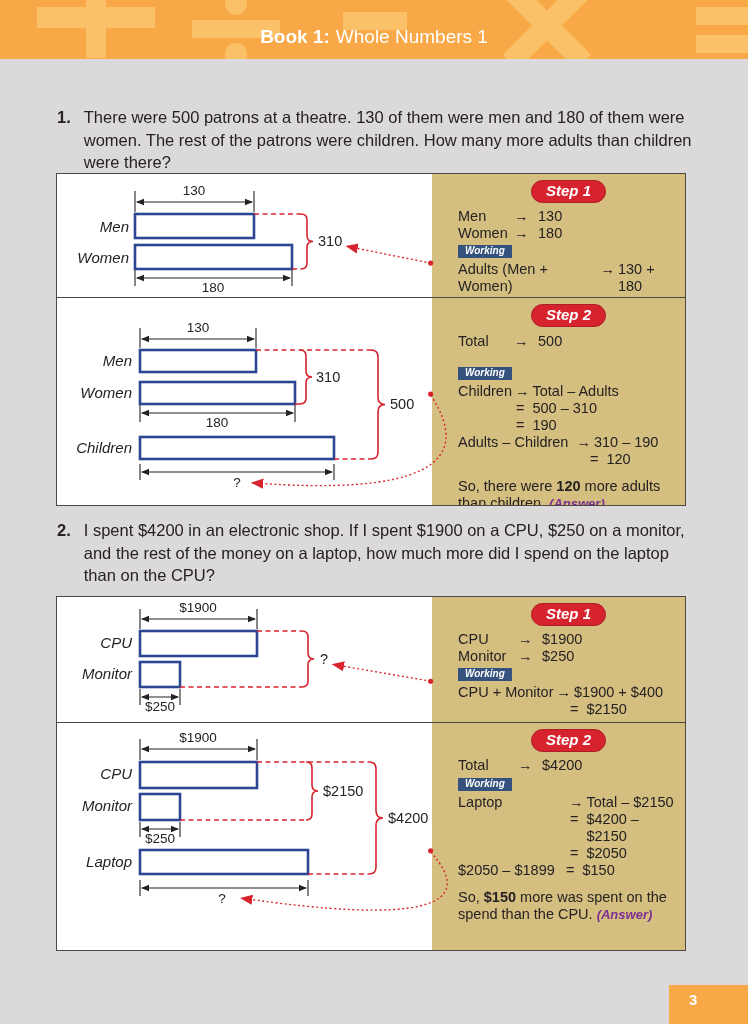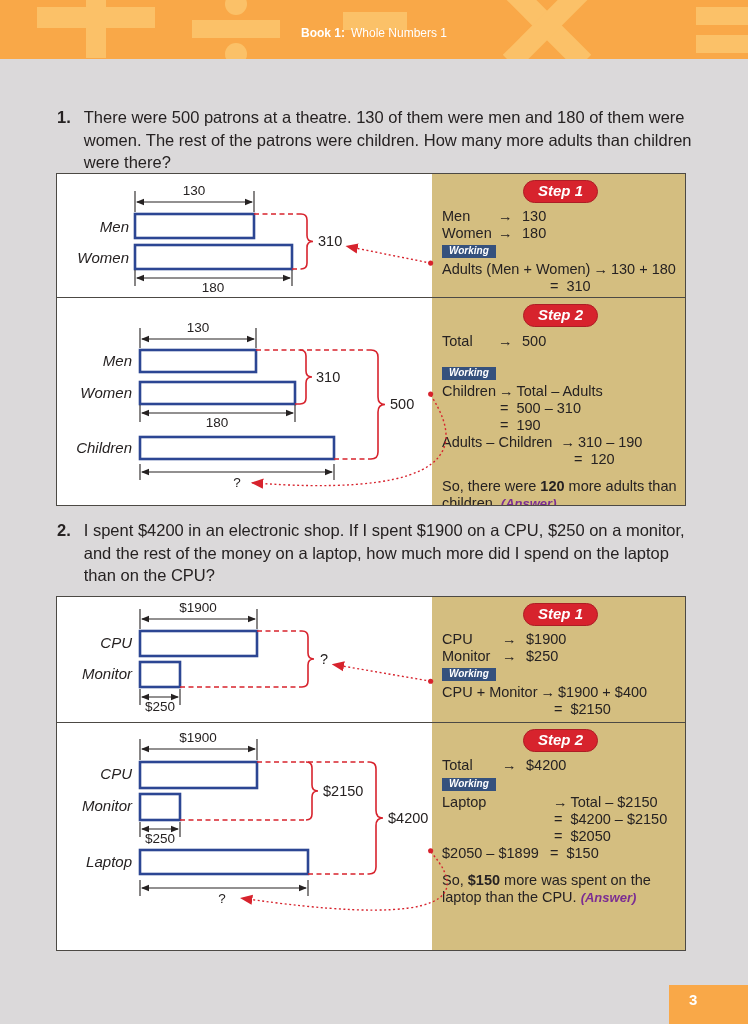--- a/index.html
+++ b/index.html
@@ -18,39 +18,39 @@
   .p-v{left:86px;top:-34px;width:20px;height:92px}
   .p-h{left:37px;top:7px;width:118px;height:21px}
   .d-b{left:192px;top:20px;width:88px;height:18px}
   .d-d1{left:225px;top:-7px;width:22px;height:22px;border-radius:50%}
   .d-d2{left:225px;top:43px;width:22px;height:22px;border-radius:50%}
   .m-b{left:343px;top:12px;width:64px;height:18px}
   .x1{left:495px;top:15px;width:104px;height:21px;transform:rotate(45deg)}
   .x2{left:495px;top:15px;width:104px;height:21px;transform:rotate(-45deg)}
   .e1{left:696px;top:7px;width:64px;height:18px}
   .e2{left:696px;top:35px;width:64px;height:18px}
-  .hdr-title{position:absolute;left:0;right:0;top:26px;text-align:center;color:#fff;font-size:12px}
+  .hdr-title{position:absolute;left:0;right:0;top:26px;text-align:center;color:#fff;font-size:19px}
   .hdr-title b{margin-right:6px}
 
   
   .prompt{position:absolute;display:flex;gap:13px;font-size:16.5px;line-height:22.5px}
   .prompt .num{font-weight:bold}
   .prompt p{width:618px}
   .prompt1{left:57px;top:106px}
   .prompt2{left:57px;top:519px}
 
   
   .sbox{position:absolute;left:56px;width:630px;border:1.5px solid var(--line-dark)}
   .box1{top:173px}
   .box2{top:596px}
   .row{position:relative;display:flex;overflow:hidden}
   .row.first{border-bottom:1.5px solid var(--line-dark)}
   .diag{width:375px;background:#fff}
   .diag svg{display:block}
-  .panel{flex:1;background:var(--panel-tan);padding:4px 6px 0 10px;font-size:14.5px}
+  .panel{flex:1;background:var(--panel-tan);padding:4px 6px 0 26px;font-size:14.5px}
   .overlay{position:absolute;left:0;top:0;width:100%;height:100%;pointer-events:none}
 
   
   .step-badge{width:max-content;margin:2px auto 5px;background:var(--accent-red);border:1px solid #AD1D25;
     color:#fff;font-weight:bold;font-style:italic;font-size:15px;padding:1px 14px 3px;border-radius:13px}
   .grow{display:flex;line-height:16.5px}
   .glabel1{width:56px}.glabel2{width:60px}
   .garrow{width:24px}
   .wbadge{display:inline-block;background:var(--working-navy);color:#fff;font-weight:bold;font-style:italic;
     font-size:10px;padding:0 7px 2px;margin:4px 0 3px}
@@ -398,21 +398,21 @@
           </div>
         <div class="crow ind112">
             <span class="eq">=</span>
             <span>$2050</span>
           </div>
         <div class="crow">
             <span class="lhs108">$2050 – $1899</span>
             <span class="eq" style="margin-right:8px">=</span>
             <span>$150</span>
           </div>
-        <div class="concl"><span>So, </span><strong>$150</strong><span> more was spent on the laptop than the CPU. </span><span class="answer">(Answer)</span></div>
+        <div class="concl"><span>So, </span><strong>$150</strong><span> more was spent on the spend than the CPU. </span><span class="answer">(Answer)</span></div>
       </div>
       <svg class="overlay" viewBox="0 0 637 227">
         <defs>
             <marker id="m4" markerWidth="9" markerHeight="9" refX="8" refY="4.5" orient="auto">
               <path d="M9,4.5 L0,0.8 L0,8.2 Z" fill="#D7232D"></path>
             </marker>
           </defs>
         <circle class="rb" cx="379" cy="128" r="2.6"></circle>
         <path class="rdot" d="M379,129 Q455,215 187,176" marker-end="url(#m4)"></path>
       </svg>

